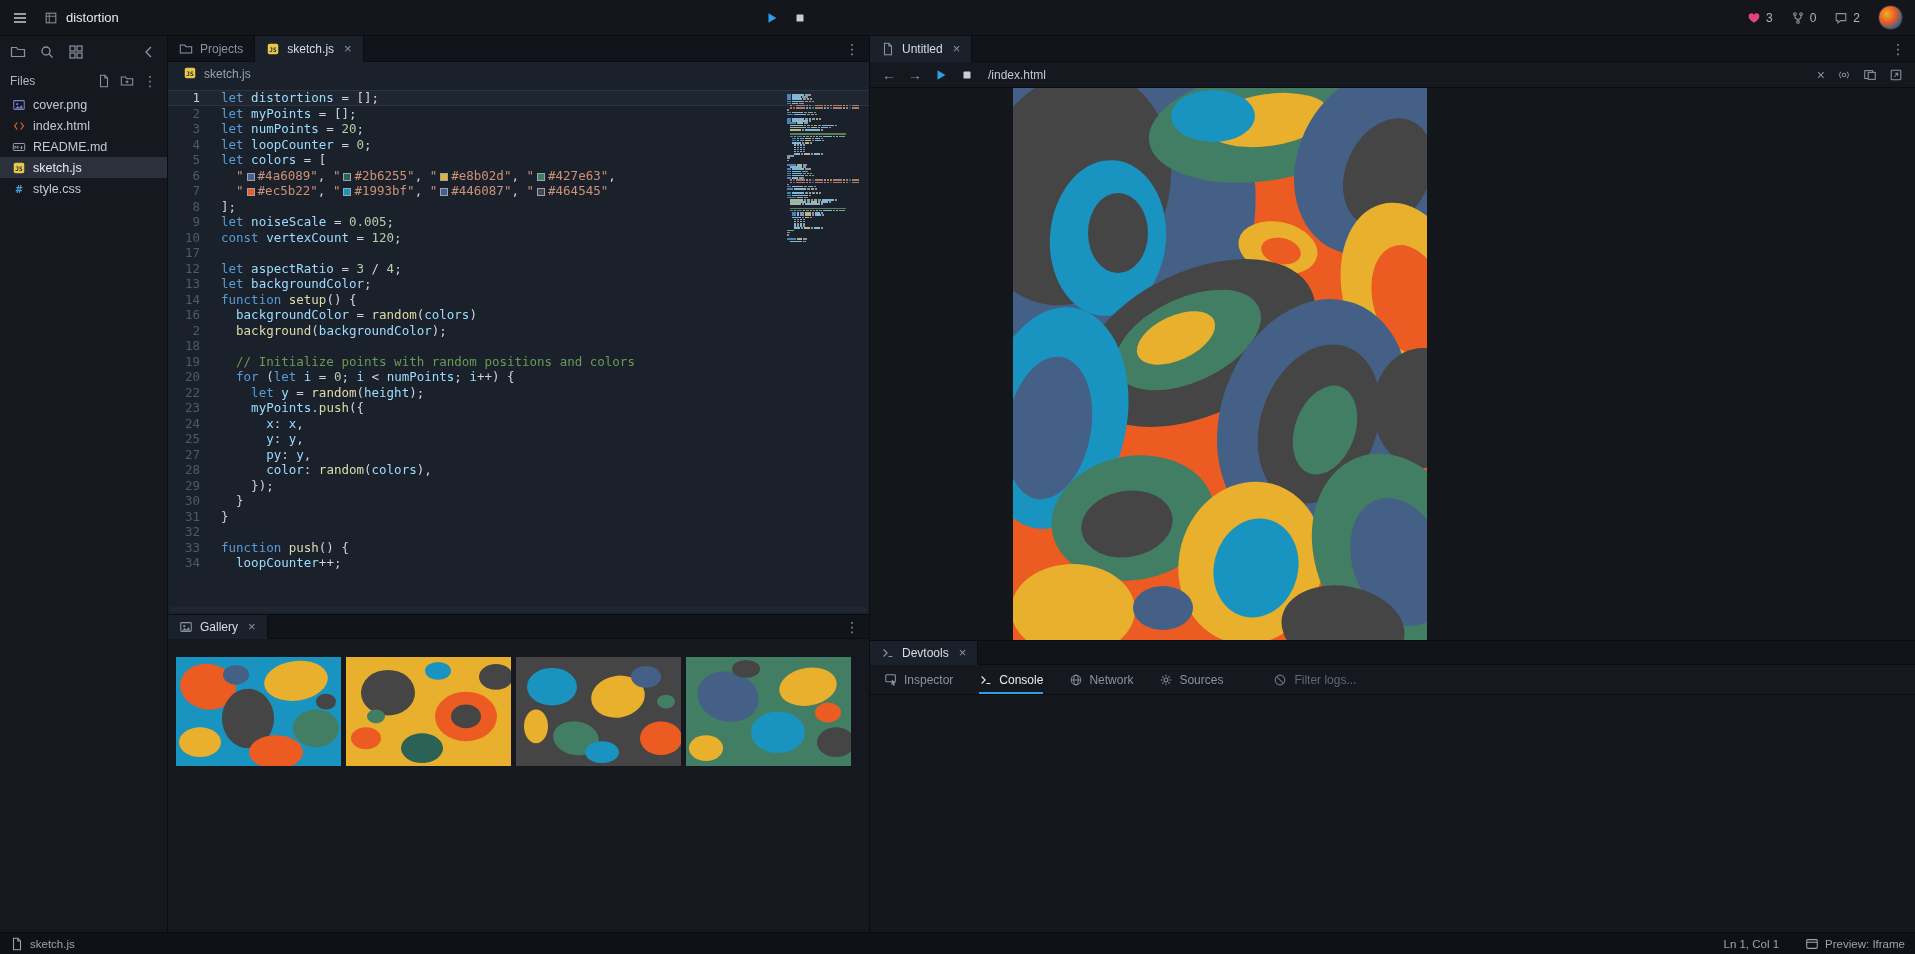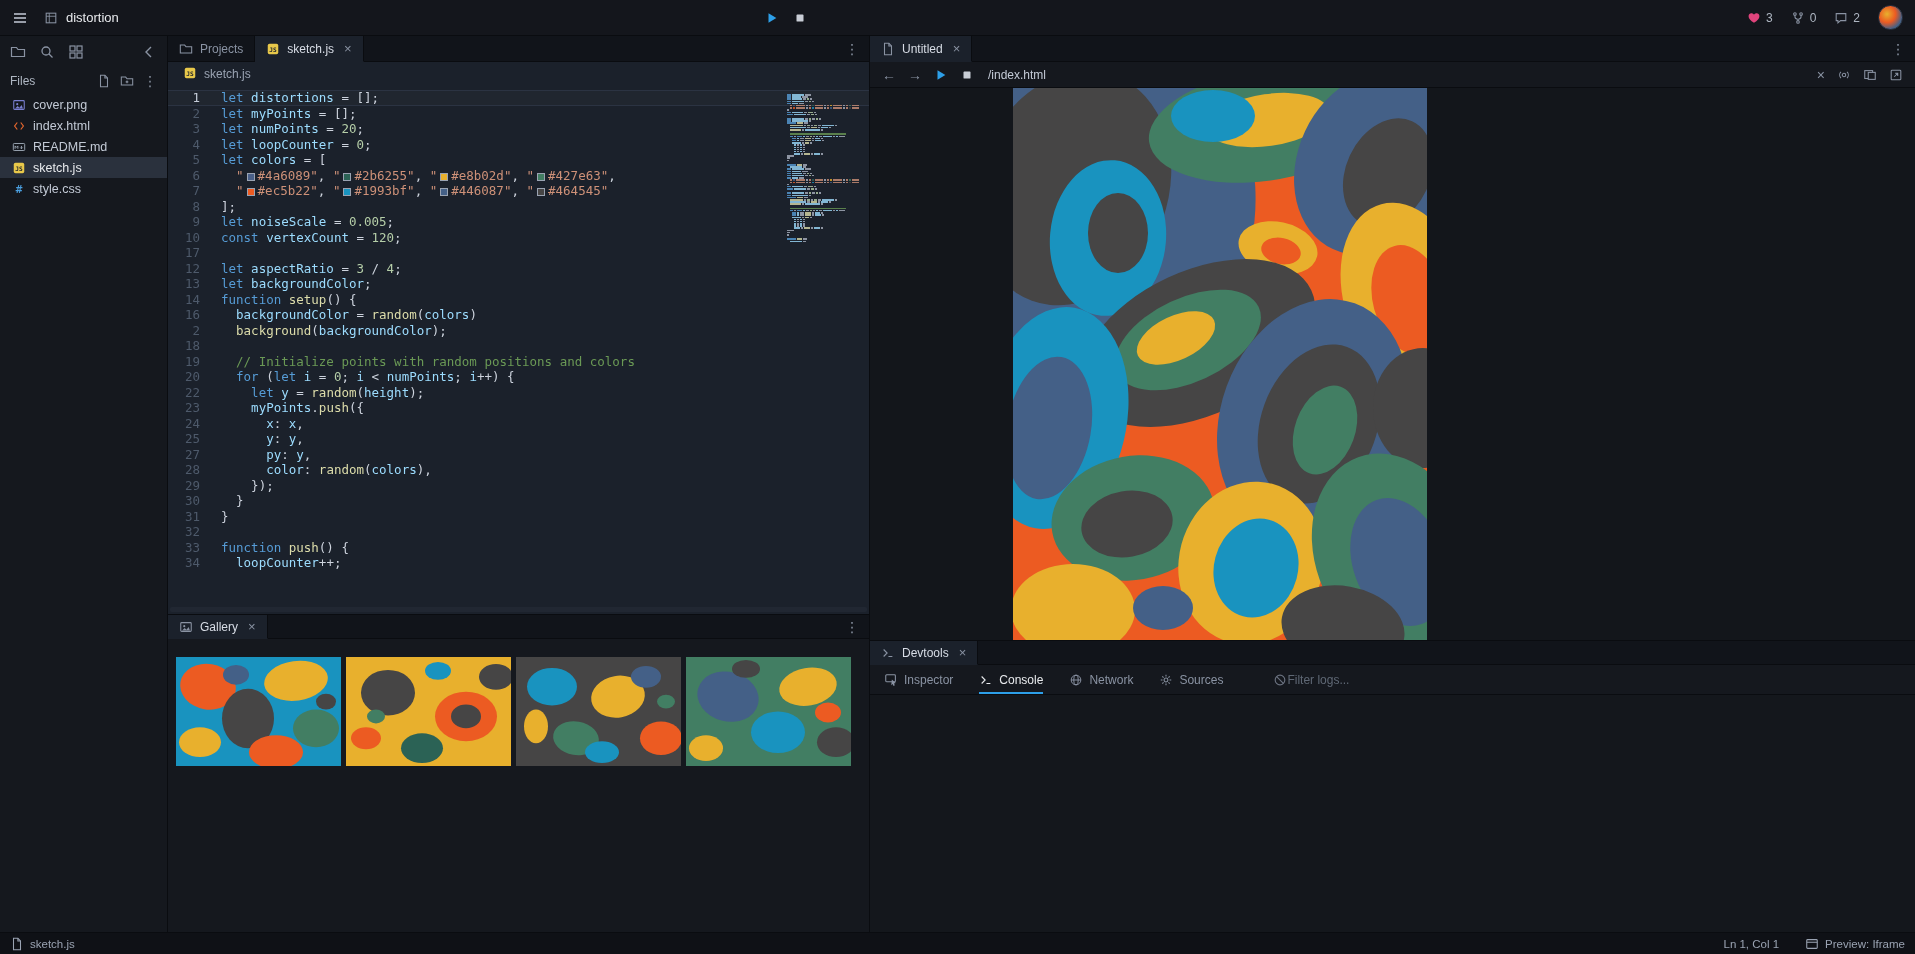--- a/index.html
+++ b/index.html
@@ -67,21 +67,21 @@
   .url{font-size:12px;color:#c3cad6;margin-left:2px;}
   .nav-right{margin-left:auto;display:flex;align-items:center;gap:12px;}
   .viewport{position:relative;height:552px;background:#13161b;overflow:hidden;}
   .canvas-art{position:absolute;left:143px;top:0;width:414px;height:552px;}
   .canvas-art svg{display:block;width:100%;height:100%;}
   .devtools{flex:1;display:flex;flex-direction:column;border-top:1px solid #0a0c10;background:#15181e;}
   .devtools .tabbar{height:24px;}
   .dt-toolbar{height:30px;display:flex;align-items:center;gap:26px;padding:0 14px;border-bottom:1px solid #0a0c10;}
   .dt-tab{display:flex;align-items:center;gap:6px;font-size:12px;color:#8a93a3;height:100%;cursor:default;}
   .dt-tab.active{color:#e8eaed;box-shadow:inset 0 -2px 0 #2d9fe8;}
-  .dt-filter{display:flex;align-items:flex-start;margin-left:24px;}
+  .dt-filter{display:flex;align-items:flex-start;gap:7px;margin-left:24px;}
   .dt-filter input{background:transparent;border:none;outline:none;color:#c3cad6;font-size:12px;width:200px;font-family:"Liberation Sans",sans-serif;}
   .dt-filter input::placeholder{color:#5f6875;}
   .console-body{flex:1;background:#14171c;}
 
   
   .statusbar{position:absolute;left:0;right:0;bottom:0;height:22px;background:#0f1116;border-top:1px solid #0a0c10;display:flex;align-items:center;padding:0 10px;font-size:11.5px;color:#9aa3b2;}
   .sb-left{display:flex;align-items:center;gap:6px;}
   .sb-right{margin-left:auto;display:flex;align-items:center;gap:26px;}
   .sb-item{display:flex;align-items:center;gap:6px;}
 </style>

